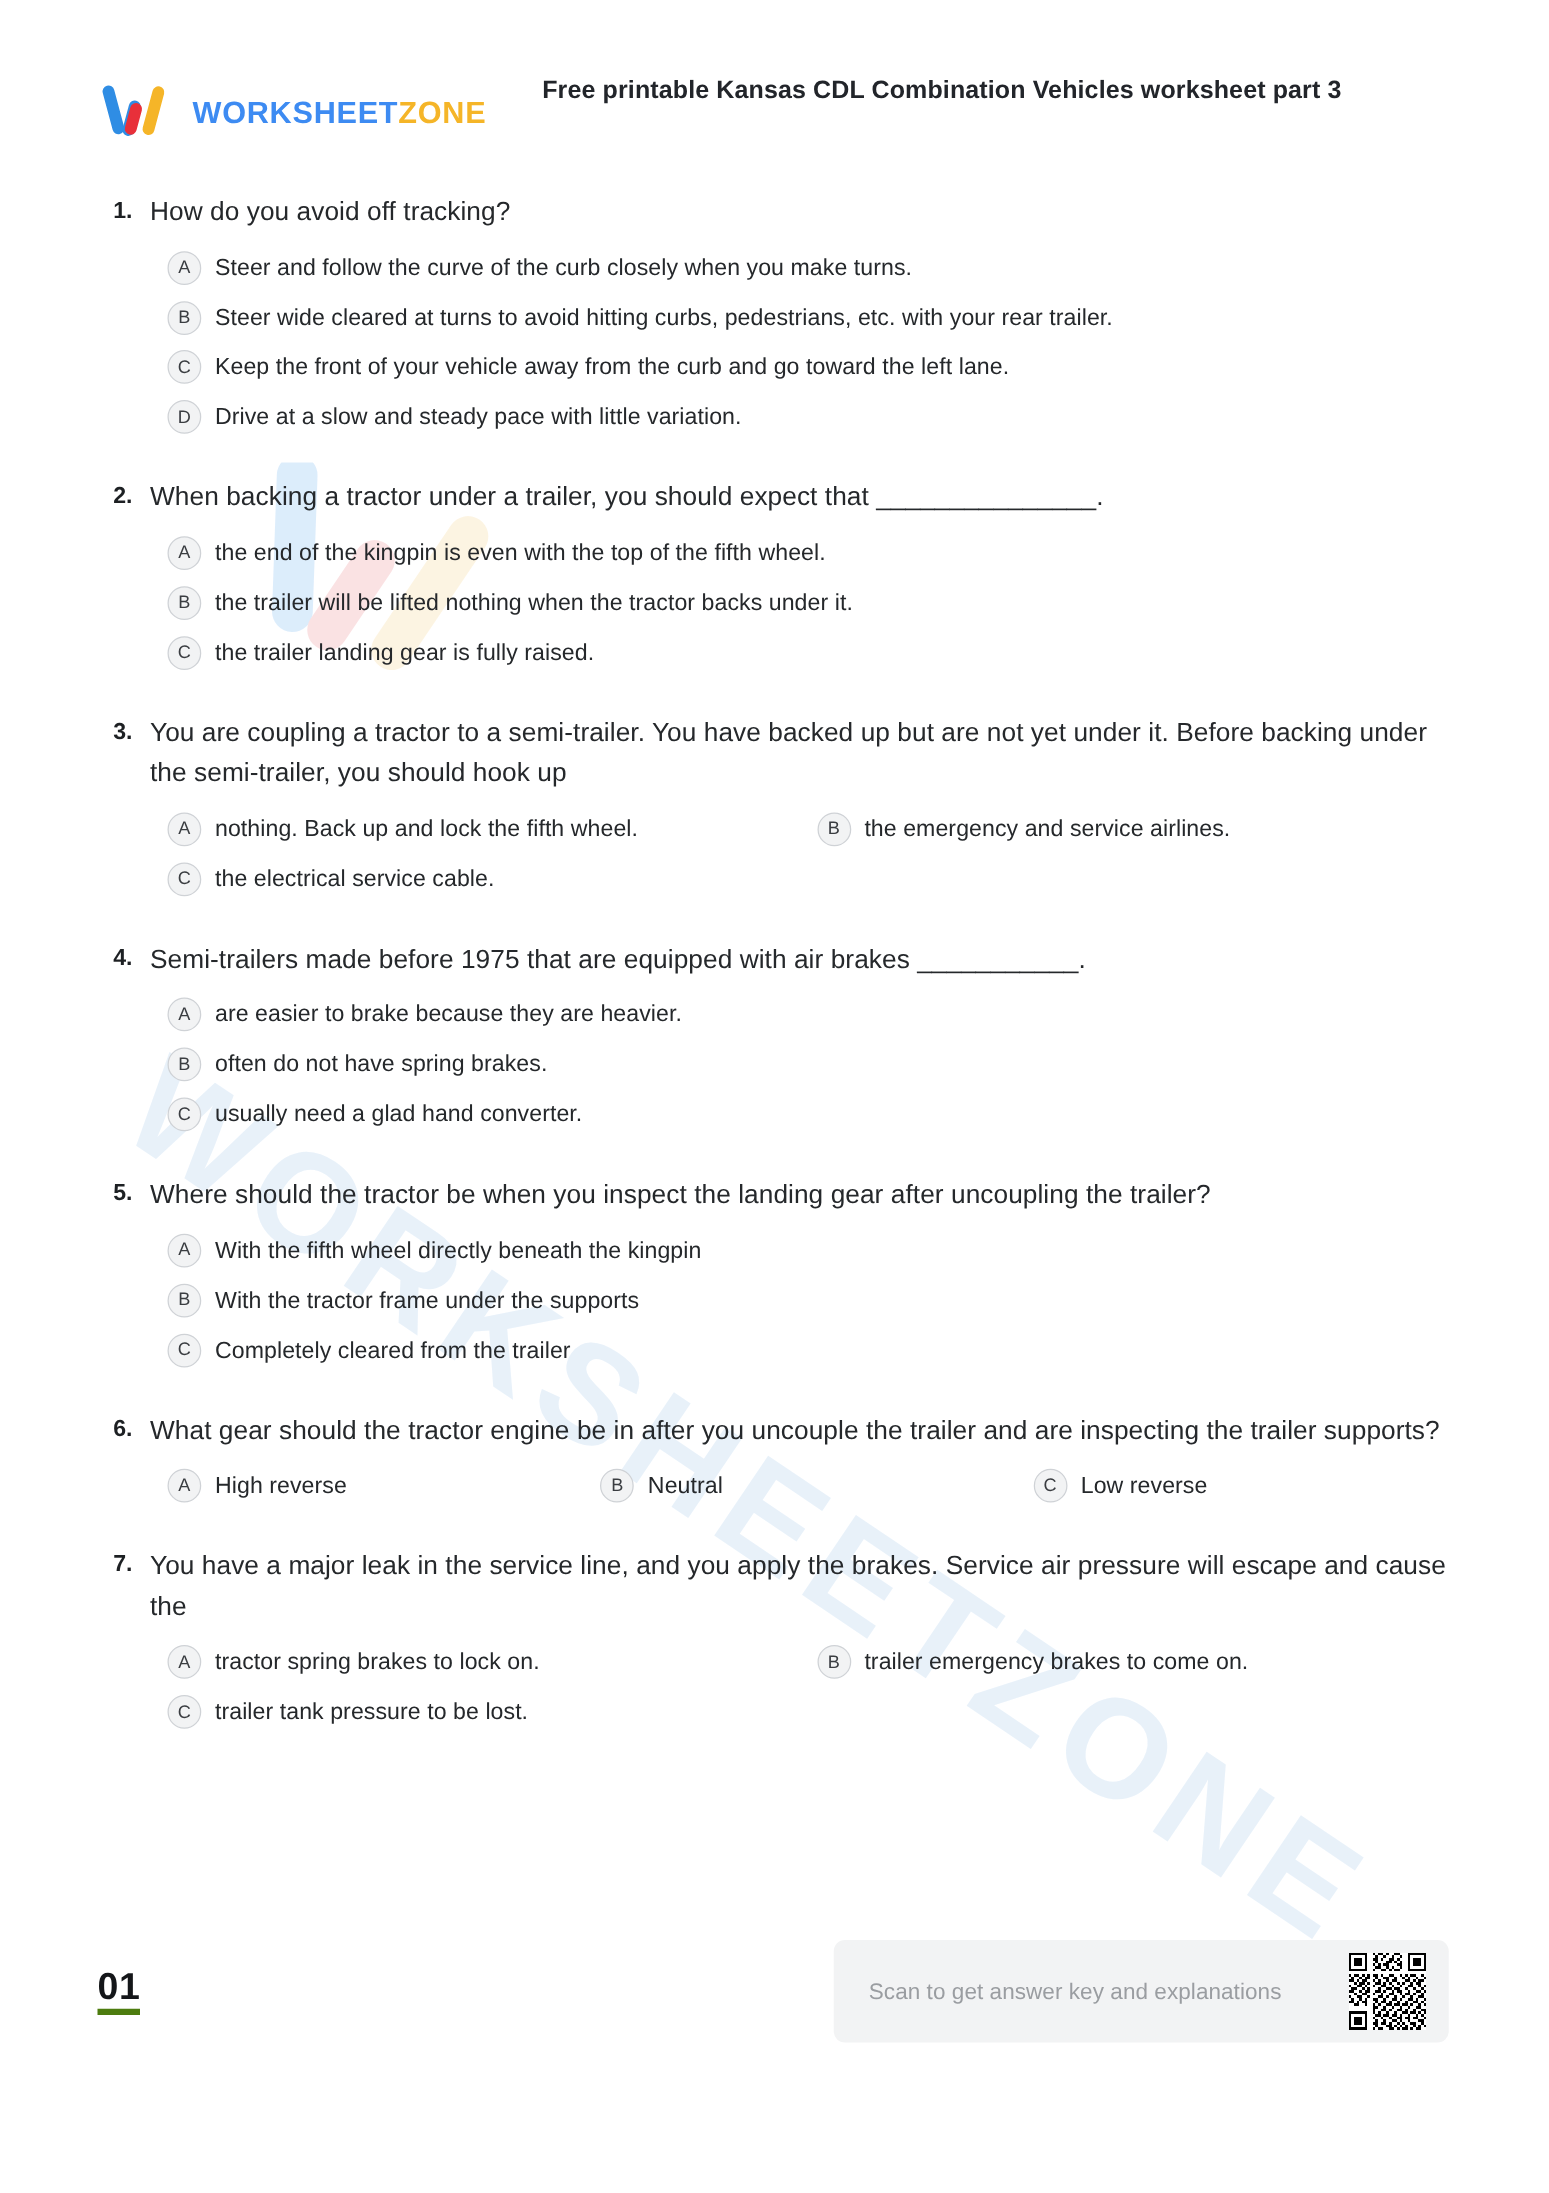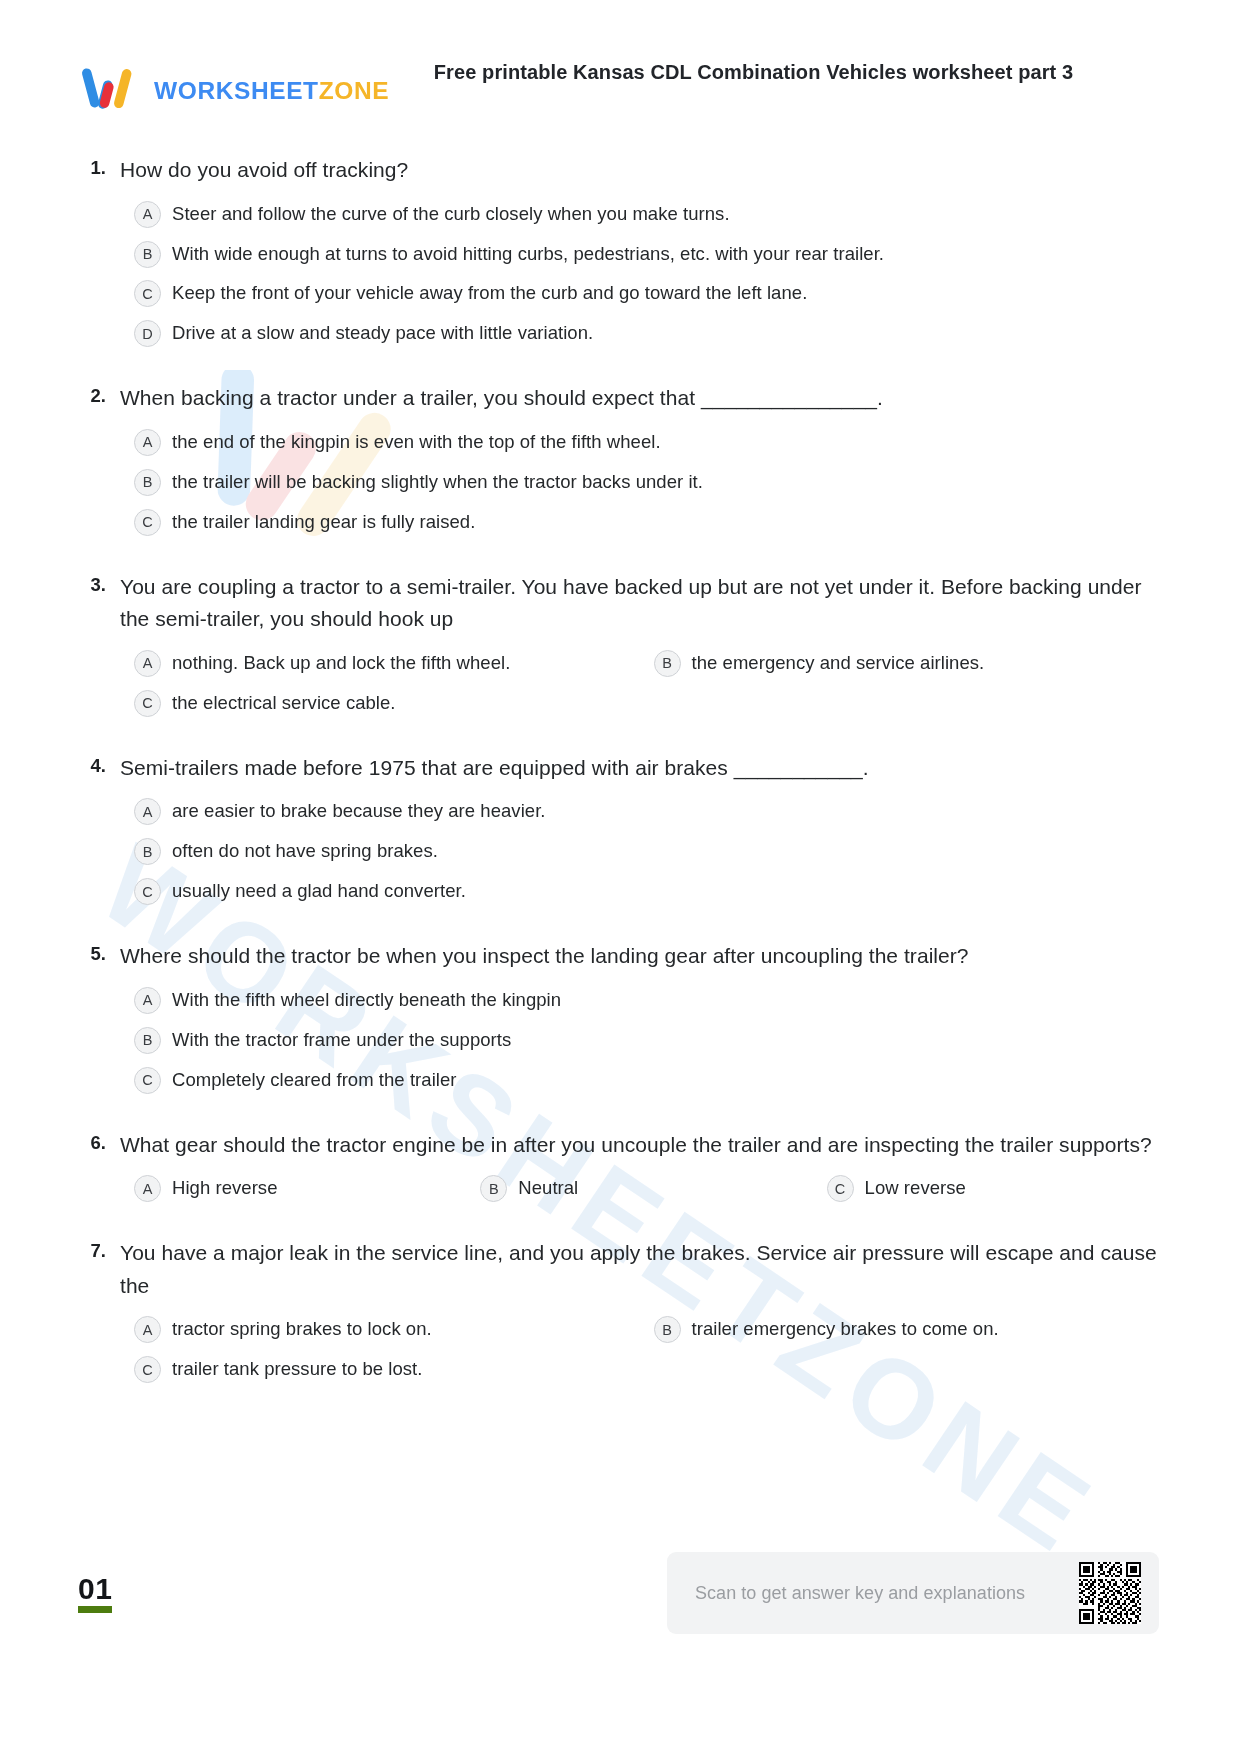--- a/index.html
+++ b/index.html
@@ -164,21 +164,21 @@
     width: 1239px;
     z-index: 2;
     display: flex;
     align-items: center;
     padding: 0 80px 0 78px;
   }
   .page-number {
     font-size: 30px;
     font-weight: 700;
     color: #141619;
-    border-bottom: 7px solid #4d7c0f;
+    border-bottom: 5px solid #4d7c0f;
     padding-bottom: 2px;
     line-height: 1;
     letter-spacing: .5px;
   }
   .scan-box {
     margin-left: auto;
     width: 492px;
     height: 82px;
     background: #f2f3f4;
     border-radius: 9px;
@@ -231,21 +231,21 @@
           <div class="options">
             <div class="opt-row">
               <div class="option col-1">
                 <span class="opt-letter">A</span>
                 <span class="opt-text">Steer and follow the curve of the curb closely when you make turns.</span>
               </div>
             </div>
             <div class="opt-row">
               <div class="option col-1">
                 <span class="opt-letter">B</span>
-                <span class="opt-text">With wide enough at turns to avoid hitting curbs, pedestrians, etc. with your rear trailer.</span>
+                <span class="opt-text">Steer wide cleared at turns to avoid hitting curbs, pedestrians, etc. with your rear trailer.</span>
               </div>
             </div>
             <div class="opt-row">
               <div class="option col-1">
                 <span class="opt-letter">C</span>
                 <span class="opt-text">Keep the front of your vehicle away from the curb and go toward the left lane.</span>
               </div>
             </div>
             <div class="opt-row">
               <div class="option col-1">
@@ -263,21 +263,21 @@
           <div class="options">
             <div class="opt-row">
               <div class="option col-1">
                 <span class="opt-letter">A</span>
                 <span class="opt-text">the end of the kingpin is even with the top of the fifth wheel.</span>
               </div>
             </div>
             <div class="opt-row">
               <div class="option col-1">
                 <span class="opt-letter">B</span>
-                <span class="opt-text">the trailer will be backing slightly when the tractor backs under it.</span>
+                <span class="opt-text">the trailer will be lifted nothing when the tractor backs under it.</span>
               </div>
             </div>
             <div class="opt-row">
               <div class="option col-1">
                 <span class="opt-letter">C</span>
                 <span class="opt-text">the trailer landing gear is fully raised.</span>
               </div>
             </div>
           </div>
         </div>

